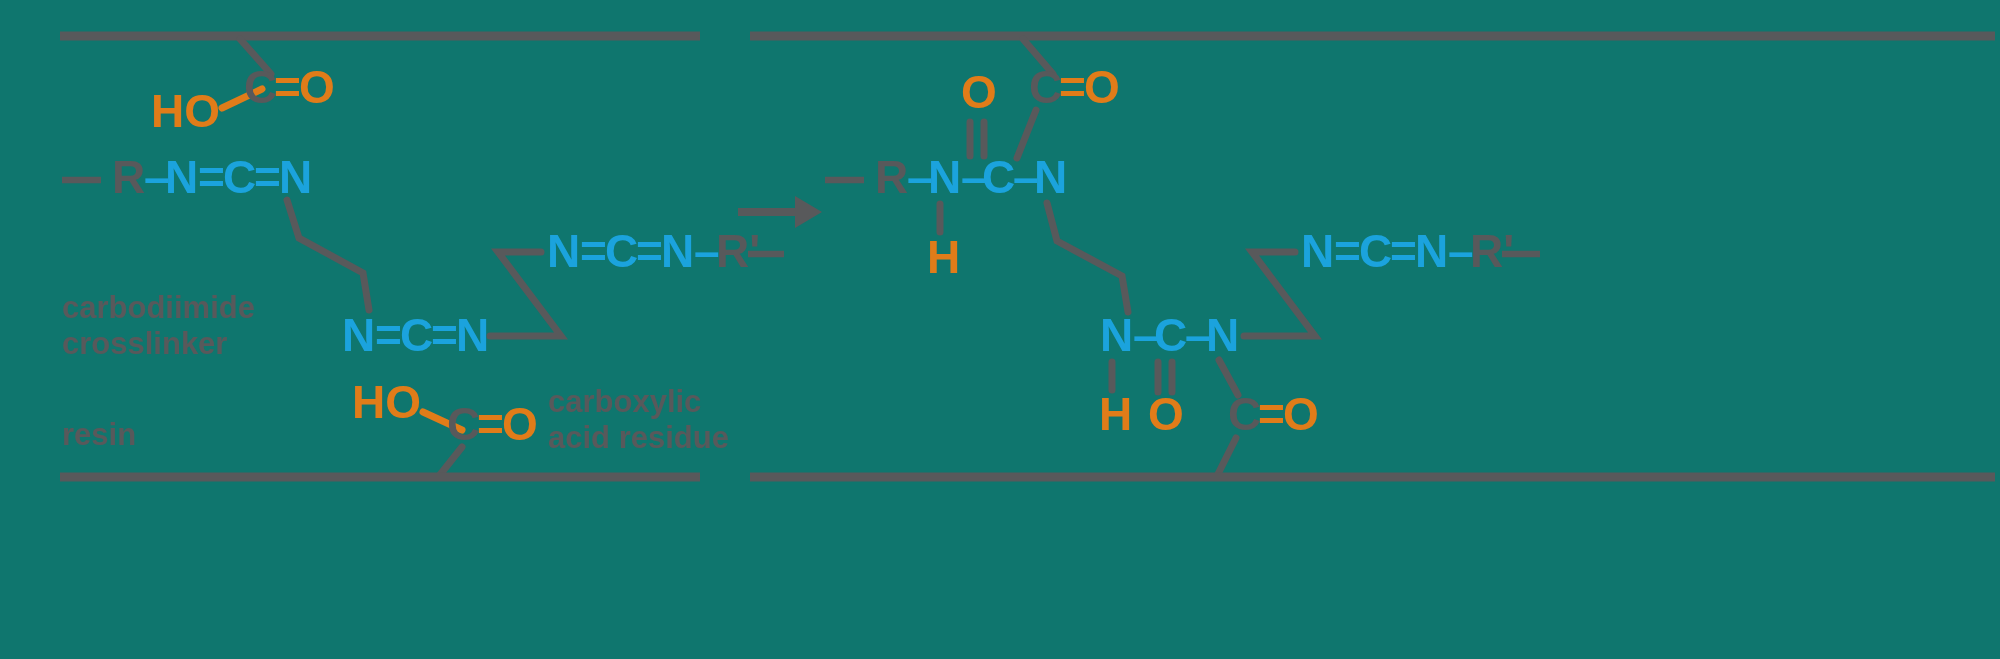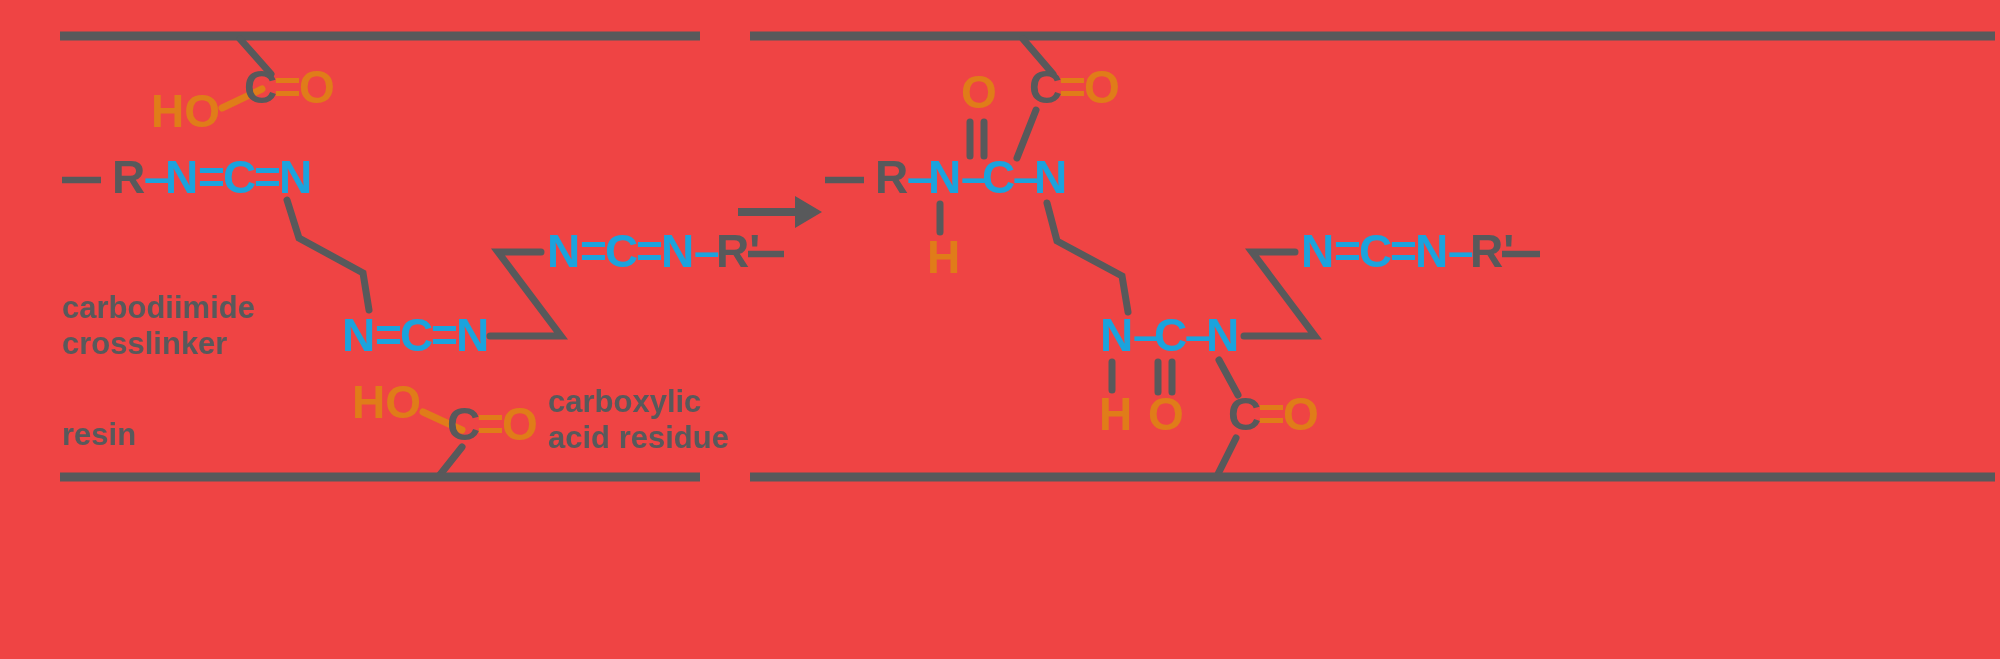--- a/index.html
+++ b/index.html
@@ -4,21 +4,21 @@
 <style>
   html, body {
     margin: 0;
     padding: 0;
     background: #ffffff;
   }
   #stage {
     position: relative;
     width: 2000px;
     height: 659px;
-    background: #ef4444;
+    background: #0f766e;
     overflow: hidden;
     font-family: "Liberation Sans", sans-serif;
   }
   svg#diagram {
     display: block;
     width: 2000px;
     height: 659px;
   }
   .atom {
     font-family: "Liberation Sans", sans-serif;

